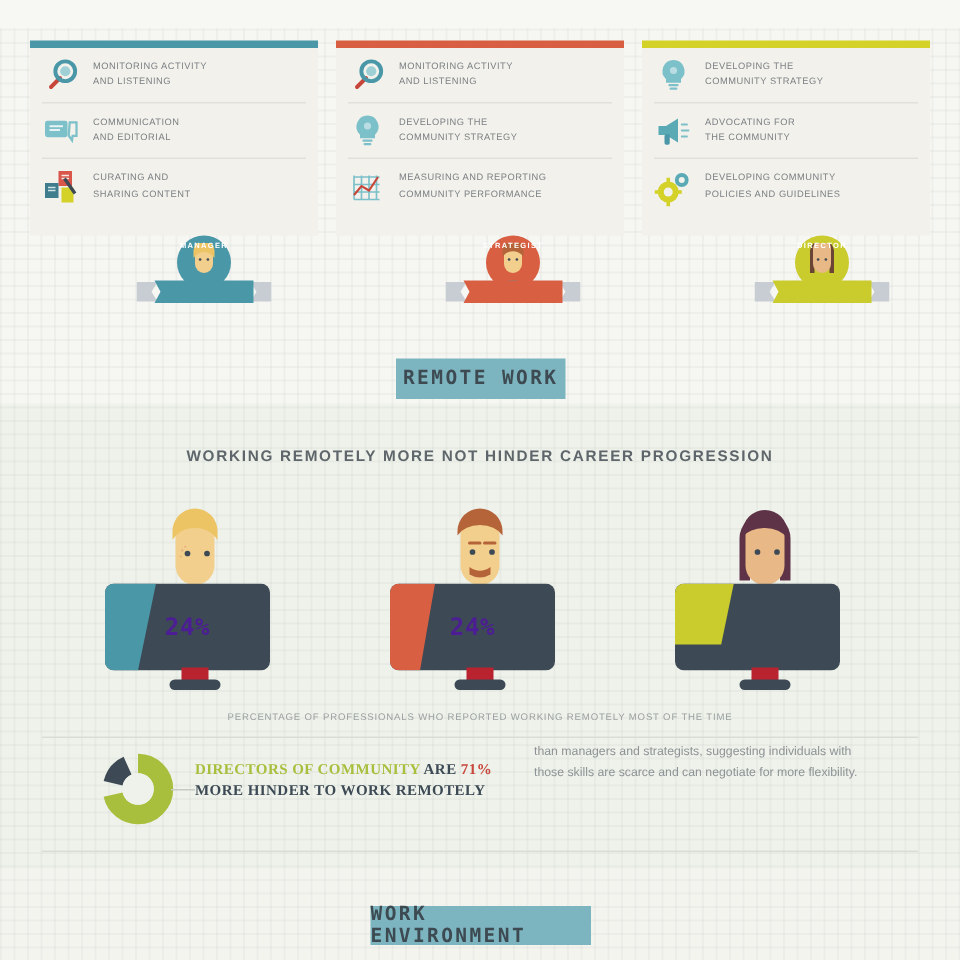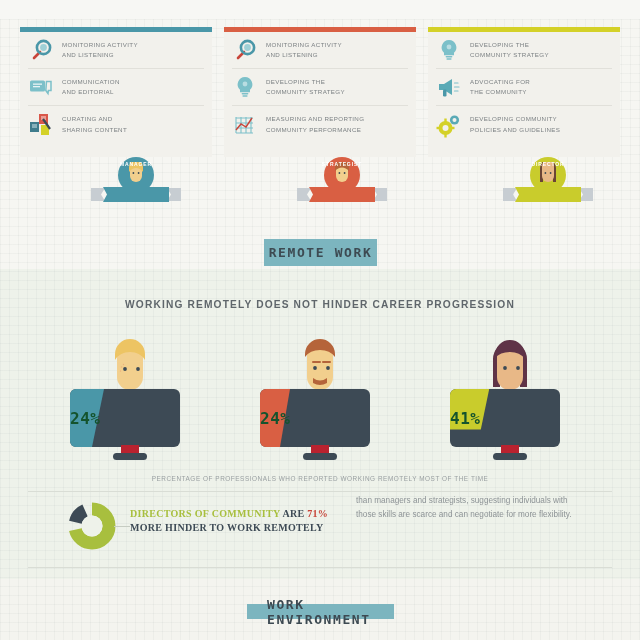--- a/index.html
+++ b/index.html
@@ -86,21 +86,21 @@
   .chip {
     position: absolute;
     background: #7cb5bf;
     display: flex; align-items: center; justify-content: center;
     font-size: 13px; font-weight: bold;
     letter-spacing: 1.6px;
     color: #3d4a52;
     font-family: "DejaVu Sans Mono", monospace;
   }
   #chip-remote { left: 264px; top: 220px; width: 113px; height: 27px; }
-  #chip-env { left: 247px; top: 585px; width: 147px; height: 15px; padding-left: 20px; }
+  #chip-env { left: 247px; top: 585px; width: 147px; height: 26px; }
 
   
   #remote-headline {
     position: absolute; left: 0; right: 0; top: 280px;
     text-align: center;
     font-size: 10.2px; letter-spacing: 1.15px;
     color: #5f666b; font-weight: bold;
   }
 
   
@@ -117,22 +117,22 @@
     width: 110px; height: 58px; border-radius: 6px;
     overflow: hidden;
   }
   .mon-right { position: absolute; left: 0; top: 0; right: 0; bottom: 0; background: #3d4a55; }
   .mon-slant {
     position: absolute; left: 0; top: 0; bottom: 0; width: 42px;
   }
   .pct {
     position: absolute; left: 0; right: 0; top: 50%;
     transform: translateY(-50%);
-    text-align: left;
-    font-size: 16px; font-weight: bold; color: #14532d;
+    text-align: center;
+    font-size: 16px; font-weight: bold; color: #4c1d95;
     font-family: "DejaVu Sans Mono", monospace;
     letter-spacing: 0.5px;
   }
   .mon-neck {
     position: absolute; left: 50%; transform: translateX(-50%);
     top: 108px; width: 18px; height: 10px; background: #b9222f;
   }
   .mon-base {
     position: absolute; left: 50%; transform: translateX(-50%);
     top: 116px; width: 34px; height: 7px; border-radius: 4px; background: #3d4a55;
@@ -395,21 +395,21 @@
         <path d="M0 2 L14 2 L10 8.5 L14 15 L0 15 z" fill="#c7cdd2"></path>
         <path d="M90 2 L76 2 L80 8.5 L76 15 L90 15 z" fill="#c7cdd2"></path>
         <path d="M12 1 H78 V16 H12 L16 8.5 z" fill="#c9cc2c"></path>
       </svg>
       <div class="ribbon-lbl">DIRECTOR</div>
     </div>
   </div>
 
   <div class="chip" id="chip-remote">REMOTE WORK</div>
 
-  <div id="remote-headline">WORKING REMOTELY DOES NOT HINDER CAREER PROGRESSION</div>
+  <div id="remote-headline">WORKING REMOTELY MORE NOT HINDER CAREER PROGRESSION</div>
 
   <div class="figures">
 
     <div class="figure" style="left:10px">
       <svg class="fig-head" viewBox="0 0 48 56">
         <path d="M11 18 a13 13 0 0 1 26 0 v22 a13 13 0 0 1 -26 0 z" fill="#f2cf8d"></path>
         <path d="M9 22 V17 a15 15 0 0 1 30 0 v6 q-5 -8 -15 -8 t-15 8 z" fill="#edc463"></path>
         <circle cx="19" cy="32" r="1.9" fill="#3d4a55"></circle>
         <circle cx="32" cy="32" r="1.9" fill="#3d4a55"></circle>
         <g fill="#e8a87c" opacity="0.75">
@@ -455,21 +455,20 @@
         <path d="M11 18 a13 13 0 0 1 26 0 v22 a13 13 0 0 1 -26 0 z" fill="#e8b887"></path>
         <path d="M9 21 V18 a15 15 0 0 1 30 0 v4 q-5 -7 -15 -7 t-15 6 z" fill="#5f3347"></path>
         <circle cx="19" cy="31" r="1.9" fill="#3d4a55"></circle>
         <circle cx="32" cy="31" r="1.9" fill="#3d4a55"></circle>
       </svg>
       <div class="monitor">
         <div class="mon-right"></div>
         <svg class="mon-slant" viewBox="0 0 60 58" preserveAspectRatio="none">
           <path d="M0 0 H56 L44 58 H0 z" fill="#c9cc2c"></path>
         </svg>
-        <div class="pct">41%</div>
       </div>
       <div class="mon-neck"></div>
       <div class="mon-base"></div>
     </div>
   </div>
 
   <div id="fig-caption">PERCENTAGE OF PROFESSIONALS WHO REPORTED WORKING REMOTELY MOST OF THE TIME</div>
 
   <div class="rule" id="rule-1"></div>
   <div class="rule" id="rule-2"></div>

